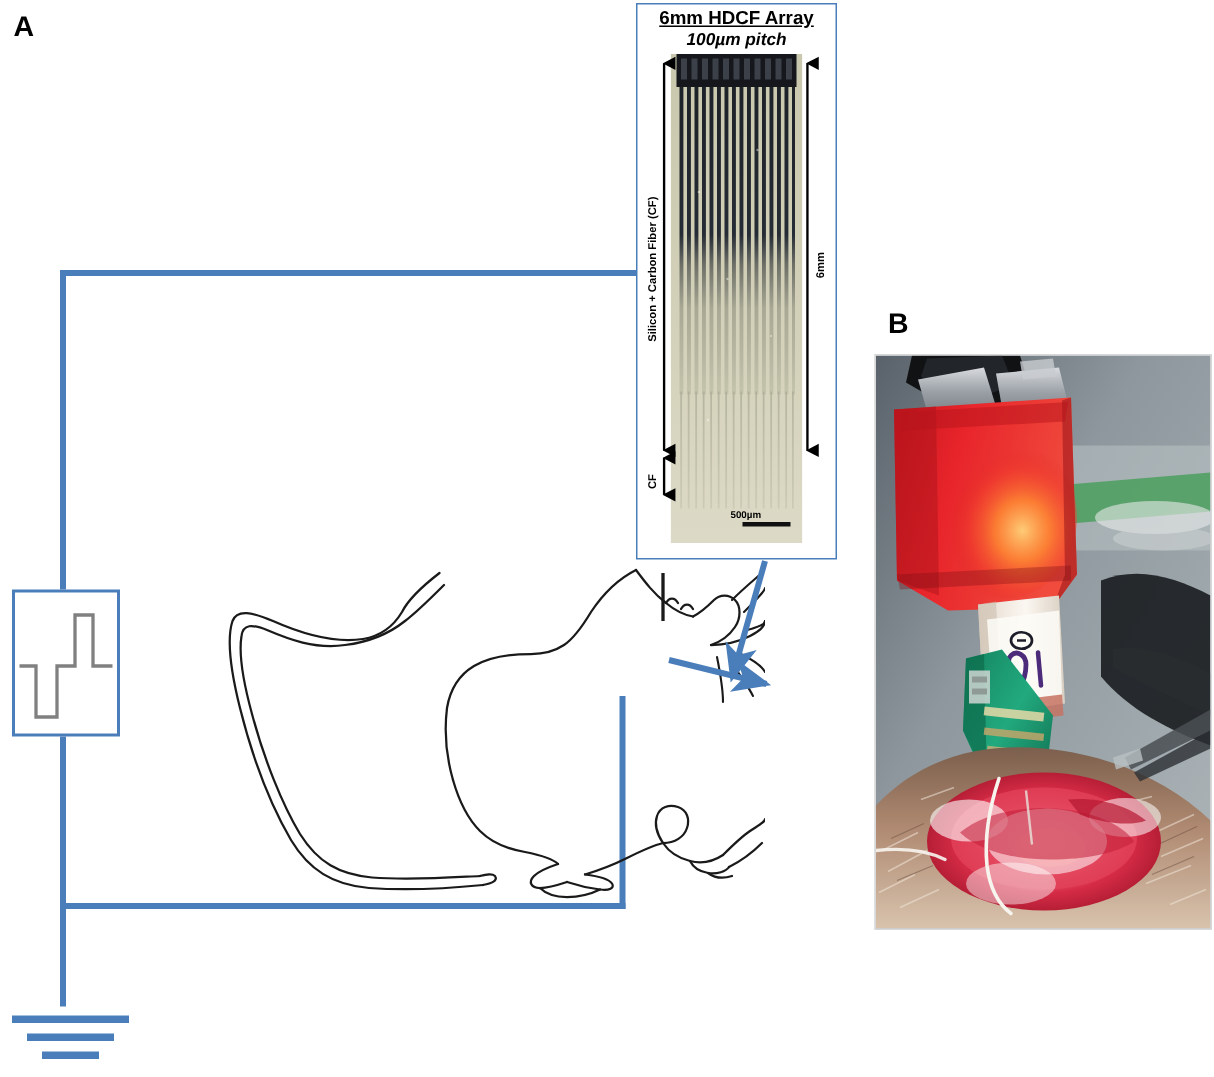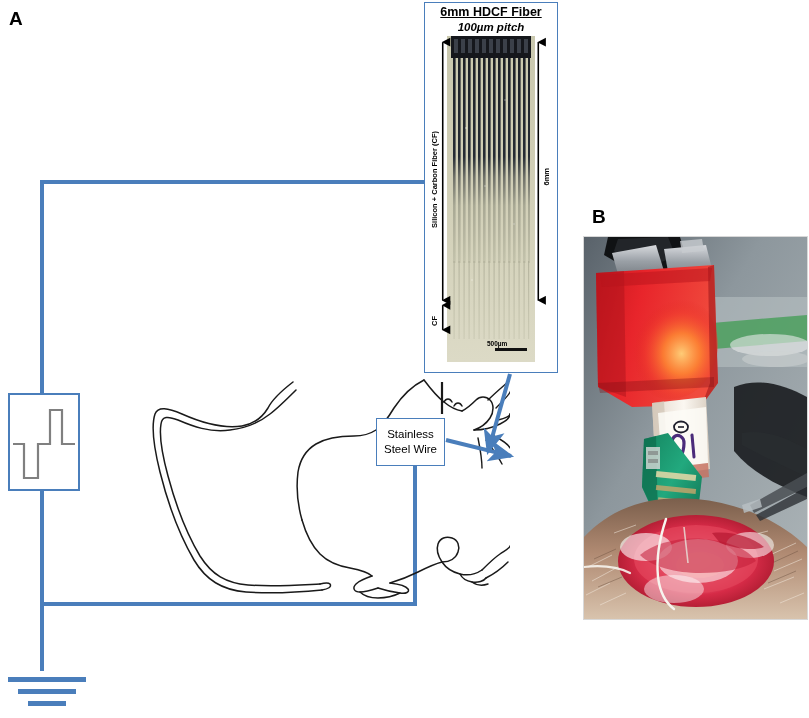--- a/index.html
+++ b/index.html
@@ -195,28 +195,24 @@
       <marker id="arrowblue" markerWidth="7" markerHeight="7" refX="5.6" refY="3.1" orient="auto" markerUnits="strokeWidth">
         <path d="M0,0.4 L6.4,3.1 L0,5.8 L1.6,3.1 Z" fill="#4a7ebb"></path>
       </marker>
     </defs>
 
     <line x1="510" y1="374" x2="488" y2="452" stroke="#4a7ebb" stroke-width="4" marker-end="url(#arrowblue)"></line>
 
     <line x1="446" y1="440" x2="511" y2="456" stroke="#4a7ebb" stroke-width="4" marker-end="url(#arrowblue)"></line>
   </svg>
 
-  <div id="ss-wire-box">
-    <span>Stainless</span>
-    <span>Steel Wire</span>
-  </div>
 
   <div id="array-panel">
 
-    <div id="array-title">6mm HDCF Fiber</div>
+    <div id="array-title">6mm HDCF Array</div>
     <div id="array-subtitle">100µm pitch</div>
 
     <div id="array-photo">
       <svg viewBox="0 0 88 326" xmlns="http://www.w3.org/2000/svg" preserveAspectRatio="none">
         <defs>
           <linearGradient id="subg" x1="0" y1="0" x2="0" y2="1">
             <stop offset="0%" stop-color="#c9c8ae"></stop>
             <stop offset="35%" stop-color="#cfcdb4"></stop>
             <stop offset="70%" stop-color="#d6d4bd"></stop>
             <stop offset="100%" stop-color="#dcdac6"></stop>

